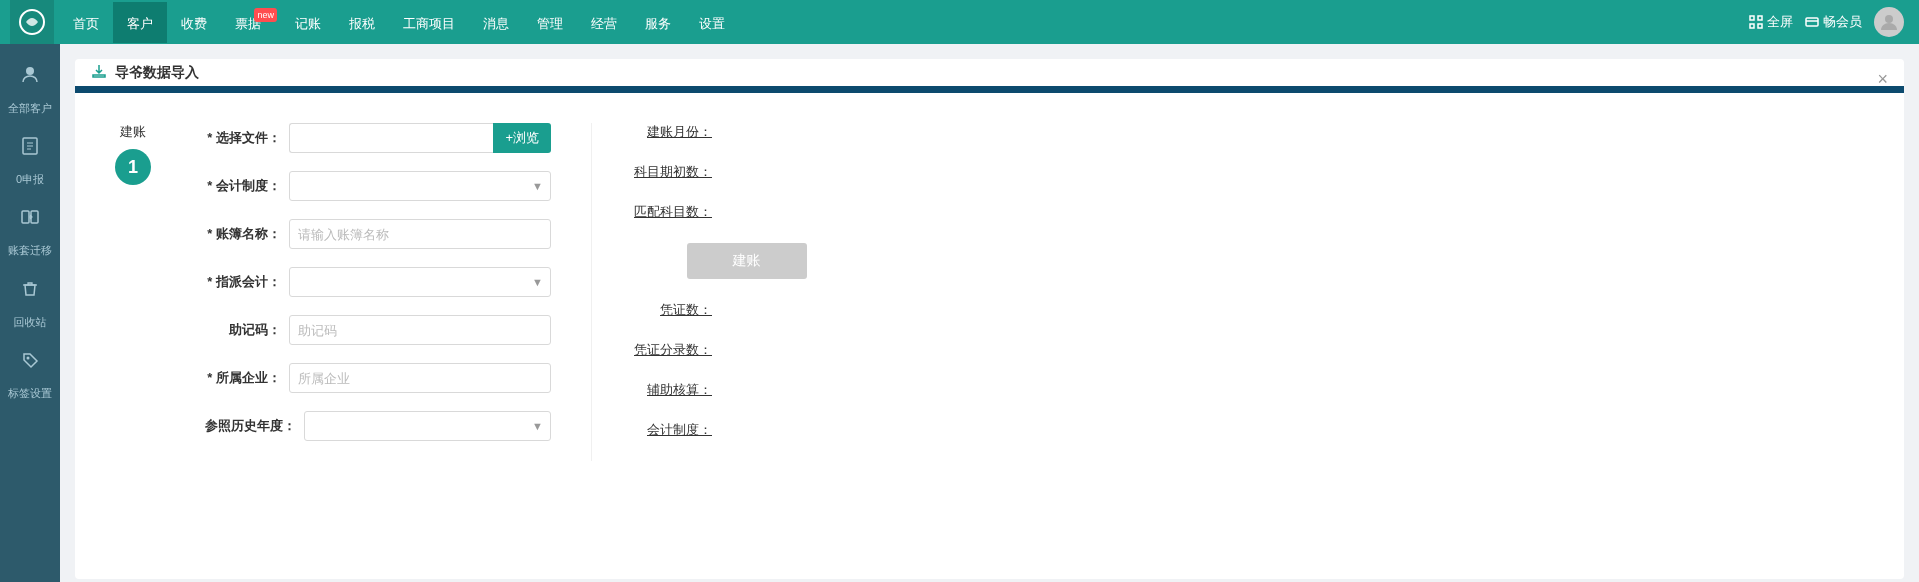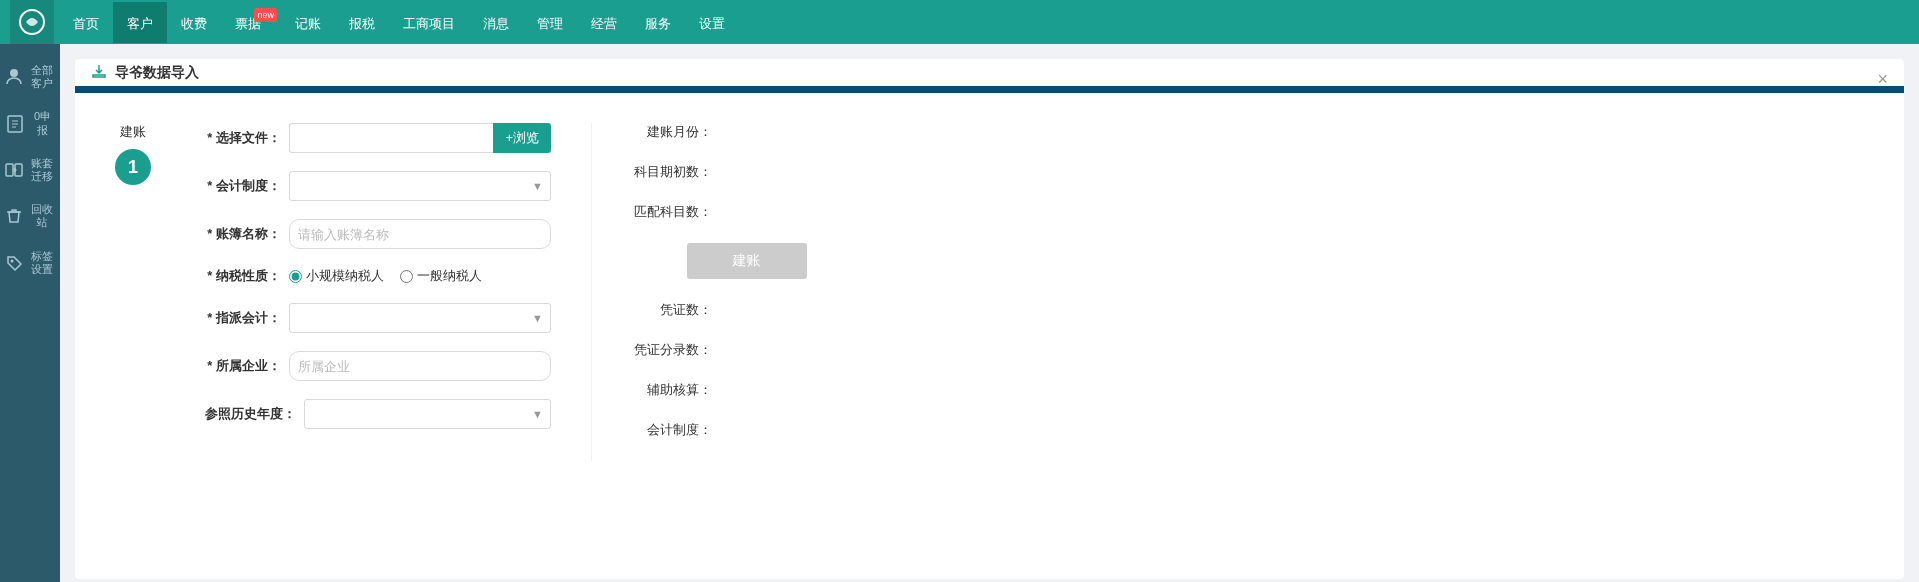--- a/index.html
+++ b/index.html
@@ -84,27 +84,27 @@
       background: #2d5a6b;
       display: flex;
       flex-direction: column;
       align-items: center;
       padding-top: 10px;
       gap: 2px;
     }
     .sidebar-item {
       width: 100%;
       display: flex;
-      flex-direction: row;
+      flex-direction: column;
       align-items: center;
       padding: 10px 4px 8px;
       cursor: pointer;
       color: #a9c8d4;
       font-size: 11px;
-      gap: 4px;
+      gap: 16px;
     }
     .sidebar-item .si-icon {
       width: 22px;
       height: 22px;
       display: flex;
       align-items: center;
       justify-content: center;
     }
     .sidebar-item .si-label { text-align: center; line-height: 1.2; }
 
@@ -185,21 +185,21 @@
       text-align: right;
       font-size: 13px;
       color: #333;
       flex-shrink: 0;
       font-weight: bold;
     }
     .form-control {
       flex: 1;
       height: 30px;
       border: 1px solid #d9d9d9;
-      border-radius: 10px;
+      border-radius: 3px;
       padding: 0 8px;
       font-size: 13px;
       color: #333;
       outline: none;
     }
     .form-control::placeholder { color: #bbb; }
     .form-select-wrap {
       flex: 1;
       position: relative;
     }
@@ -269,20 +269,21 @@
     .form-right {
       flex: 0 0 280px;
       padding-left: 30px;
       border-left: 1px solid #f0f0f0;
     }
     .info-row {
       display: flex;
       align-items: center;
       margin-bottom: 22px;
       gap: 8px;
+      text-decoration: underline;
     }
     .info-label {
       width: 90px;
       text-align: right;
       font-size: 13px;
       color: #333;
       flex-shrink: 0;
     }
     .info-value {
       flex: 1;
@@ -322,20 +323,44 @@
     </div>
     <div class="nav-item">记账</div>
     <div class="nav-item">报税</div>
     <div class="nav-item">工商项目</div>
     <div class="nav-item">消息</div>
     <div class="nav-item">管理</div>
     <div class="nav-item">经营</div>
     <div class="nav-item">服务</div>
     <div class="nav-item">设置</div>
   </div>
+  <div class="nav-right">
+    <div class="btn-link">
+      <svg width="14" height="14" viewBox="0 0 14 14" fill="none">
+          <rect x="1" y="1" width="4" height="4" stroke="#fff" stroke-width="1.5"></rect>
+          <rect x="9" y="1" width="4" height="4" stroke="#fff" stroke-width="1.5"></rect>
+          <rect x="1" y="9" width="4" height="4" stroke="#fff" stroke-width="1.5"></rect>
+          <rect x="9" y="9" width="4" height="4" stroke="#fff" stroke-width="1.5"></rect>
+        </svg>
+      <span>全屏</span>
+    </div>
+    <div class="btn-link">
+      <svg width="14" height="14" viewBox="0 0 14 14" fill="none">
+          <rect x="1" y="3" width="12" height="8" rx="1" stroke="#fff" stroke-width="1.5"></rect>
+          <path d="M1 6h12" stroke="#fff" stroke-width="1.5"></path>
+        </svg>
+      <span>畅会员</span>
+    </div>
+    <div class="avatar-circle">
+      <svg width="20" height="20" viewBox="0 0 20 20" fill="none">
+          <circle cx="10" cy="7" r="4" fill="#aaa"></circle>
+          <path d="M2 18c0-4 3.5-7 8-7s8 3 8 7" fill="#aaa"></path>
+        </svg>
+    </div>
+  </div>
 </nav>
 
 <div class="layout">
 
   <aside class="sidebar">
     <div class="sidebar-item">
       <div class="si-icon">
         <svg width="20" height="20" viewBox="0 0 20 20" fill="none">
             <circle cx="10" cy="6" r="4" fill="#a9c8d4"></circle>
             <path d="M3 17c0-3.5 3-6 7-6s7 2.5 7 6" stroke="#a9c8d4" stroke-width="1.5" fill="none"></path>
@@ -420,44 +445,35 @@
               </select>
               <span class="form-select-arrow">▼</span>
             </div>
           </div>
 
           <div class="form-row">
             <span class="form-label">* 账簿名称：</span>
             <input type="text" class="form-control" placeholder="请输入账簿名称" style="">
           </div>
 
-          <div class="form-row">
-            <span class="form-label">* 纳税性质：</span>
-            <div class="radio-group">
-              <label class="radio-item">
-                <input type="radio" name="tax_type" checked="" style="">
-                <span>小规模纳税人</span>
-              </label>
-              <label class="radio-item">
-                <input type="radio" name="tax_type" style="">
-                <span>一般纳税人</span>
-              </label>
-            </div>
-          </div>
 
           <div class="form-row">
             <span class="form-label">* 指派会计：</span>
             <div class="form-select-wrap">
               <select class="form-select">
                 <option value=""></option>
               </select>
               <span class="form-select-arrow">▼</span>
             </div>
           </div>
 
+          <div class="form-row">
+            <span class="form-label">助记码：</span>
+            <input type="text" class="form-control" placeholder="助记码" style="">
+          </div>
 
           <div class="form-row">
             <span class="form-label">* 所属企业：</span>
             <input type="text" class="form-control" placeholder="所属企业" style="">
           </div>
 
           <div class="form-row">
             <span class="form-label" style="width:95px;">参照历史年度：</span>
             <div class="form-select-wrap">
               <select class="form-select">

